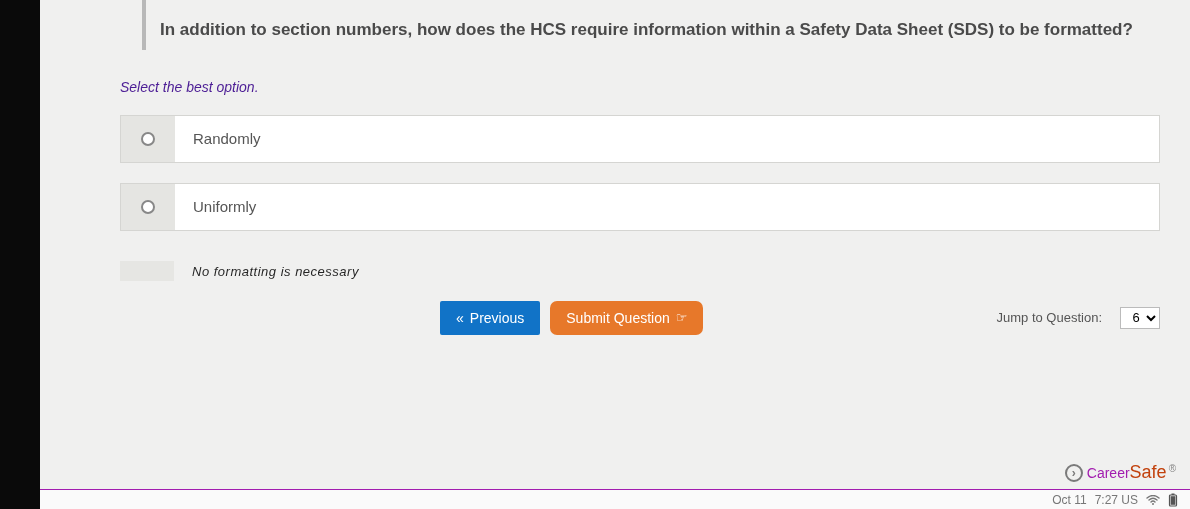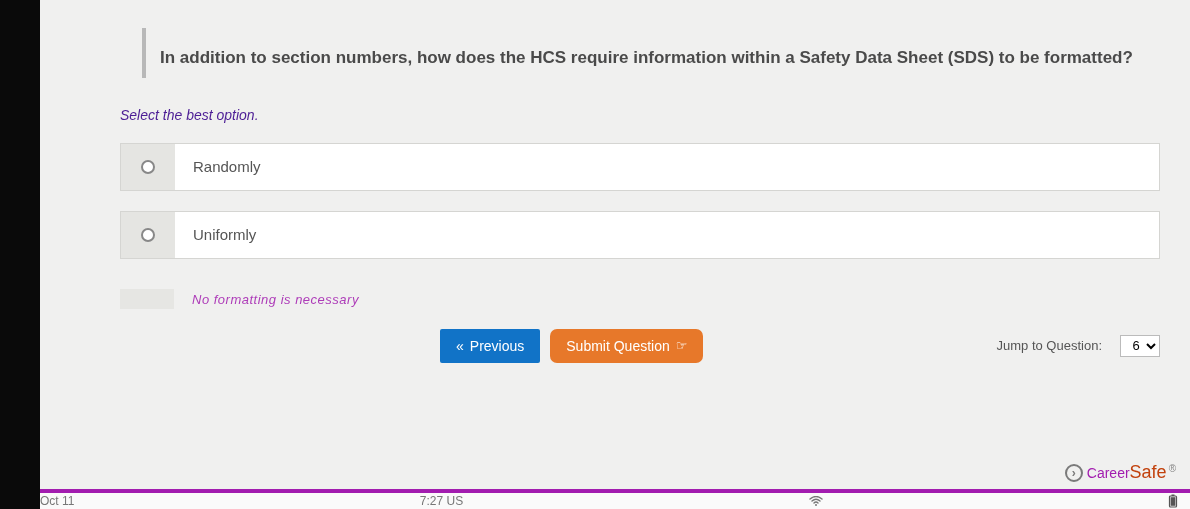--- a/index.html
+++ b/index.html
@@ -24,21 +24,20 @@
       top: 0;
       right: 0;
       padding: 0 20px;
     }
     .question-block {
       margin-left: 100px;
       margin-right: 20px;
       padding-top: 18px;
       padding-bottom: 18px;
       position: relative;
-      margin-top: 28px;
     }
     .question-accent {
       position: absolute;
       left: -18px;
       top: 0;
       width: 4px;
       height: 50px;
       background: #b8b8b8;
     }
     .question-text {
@@ -98,21 +97,21 @@
       opacity: 0.85;
     }
     .option.truncated .radio-cell {
       height: 20px;
       width: 54px;
       background: #e5e5e2;
       align-self: flex-end;
     }
     .option.truncated .opt-label {
       font-size: 13px;
-      color: #a21caf;
+      color: #000000;
       letter-spacing: 0.5px;
       font-style: italic;
       padding-bottom: 2px;
     }
     .nav-row {
       margin-top: 6px;
       display: flex;
       align-items: center;
       padding-left: 380px;
       gap: 10px;
@@ -176,23 +175,23 @@
     .brand-career { font-weight: 400; font-size: 14px; color:#a21caf;}
     .brand-safe { font-weight: 400; font-size: 18px; color:#c2410c;}
     .brand-tm { font-size: 10px; color:#888; vertical-align: super; margin-left: 2px;}
     .status-bar {
       position: absolute;
       left: 40px;
       right: 0;
       bottom: 0;
       height: 20px;
       background: #fafafa;
-      border-top: 4px solid #a21caf;
-      display: flex;
-      justify-content: space-between;
+      border-top: 1px solid #a21caf;
+      display: flex;
+      justify-content: flex-end;
       align-items: center;
       gap: 8px;
       padding-right: 12px;
       font-size: 12px;
       color: #777;
     }
     .status-bar .wifi-icon, .status-bar .battery-icon { display:inline-flex; }
   </style>
 </head>
 <body>

